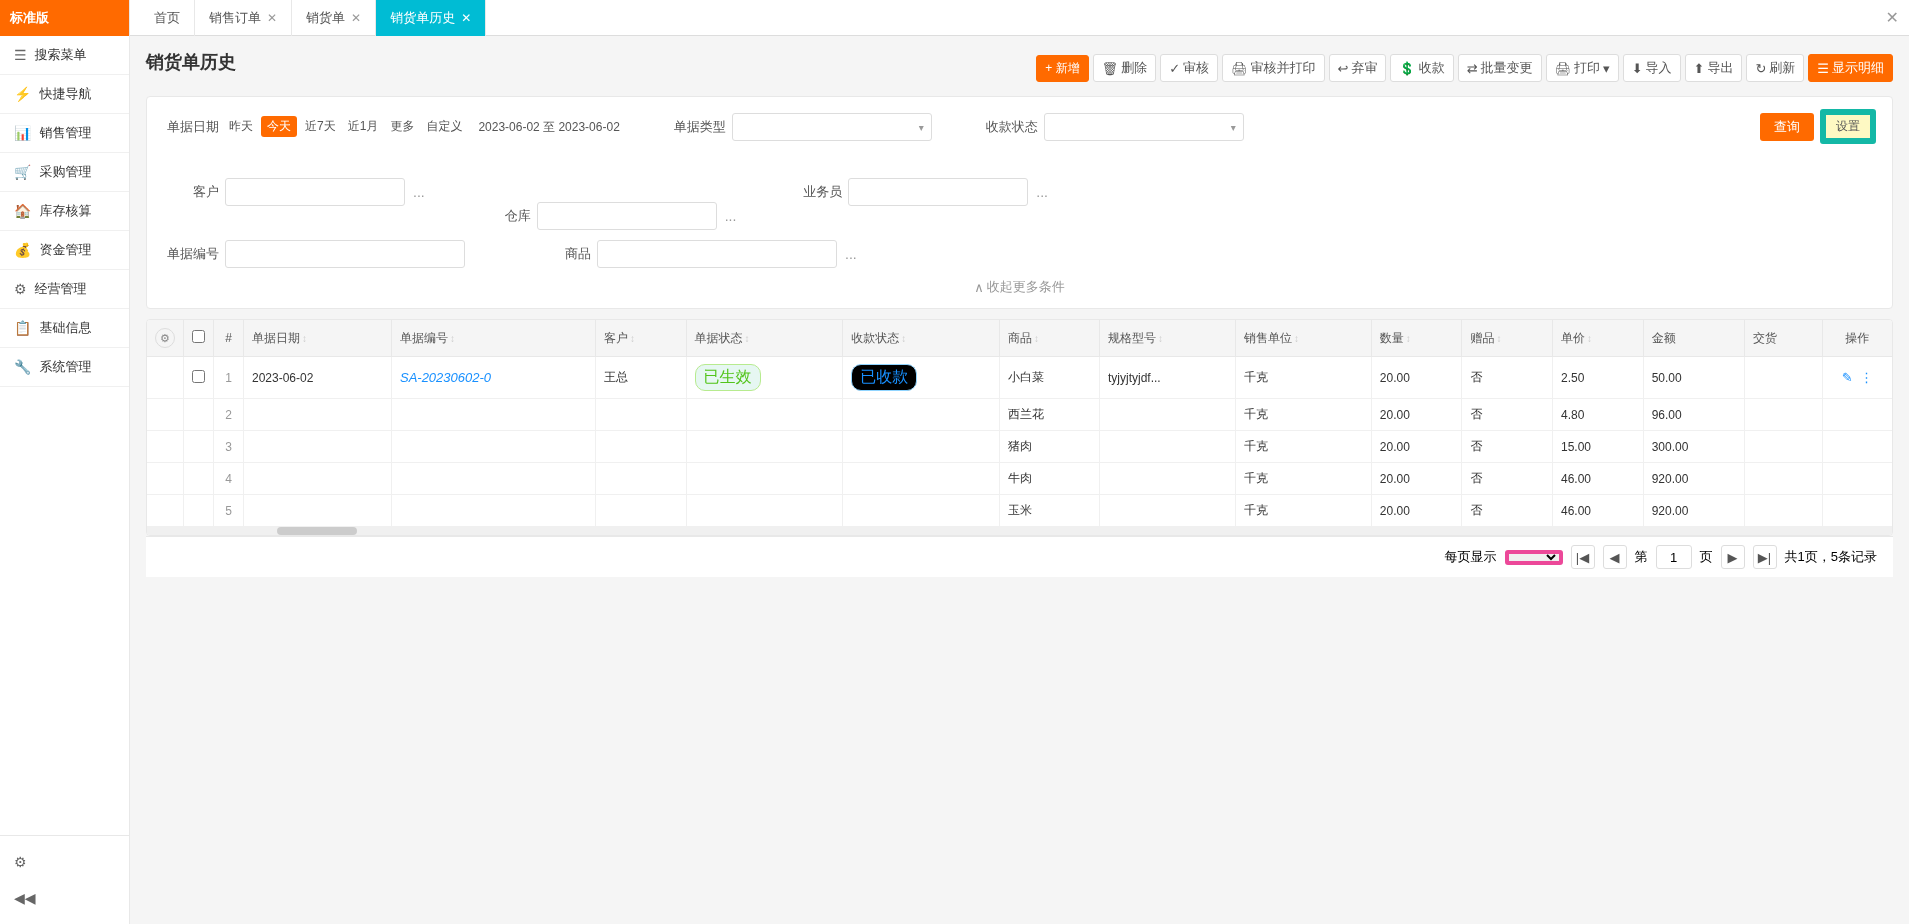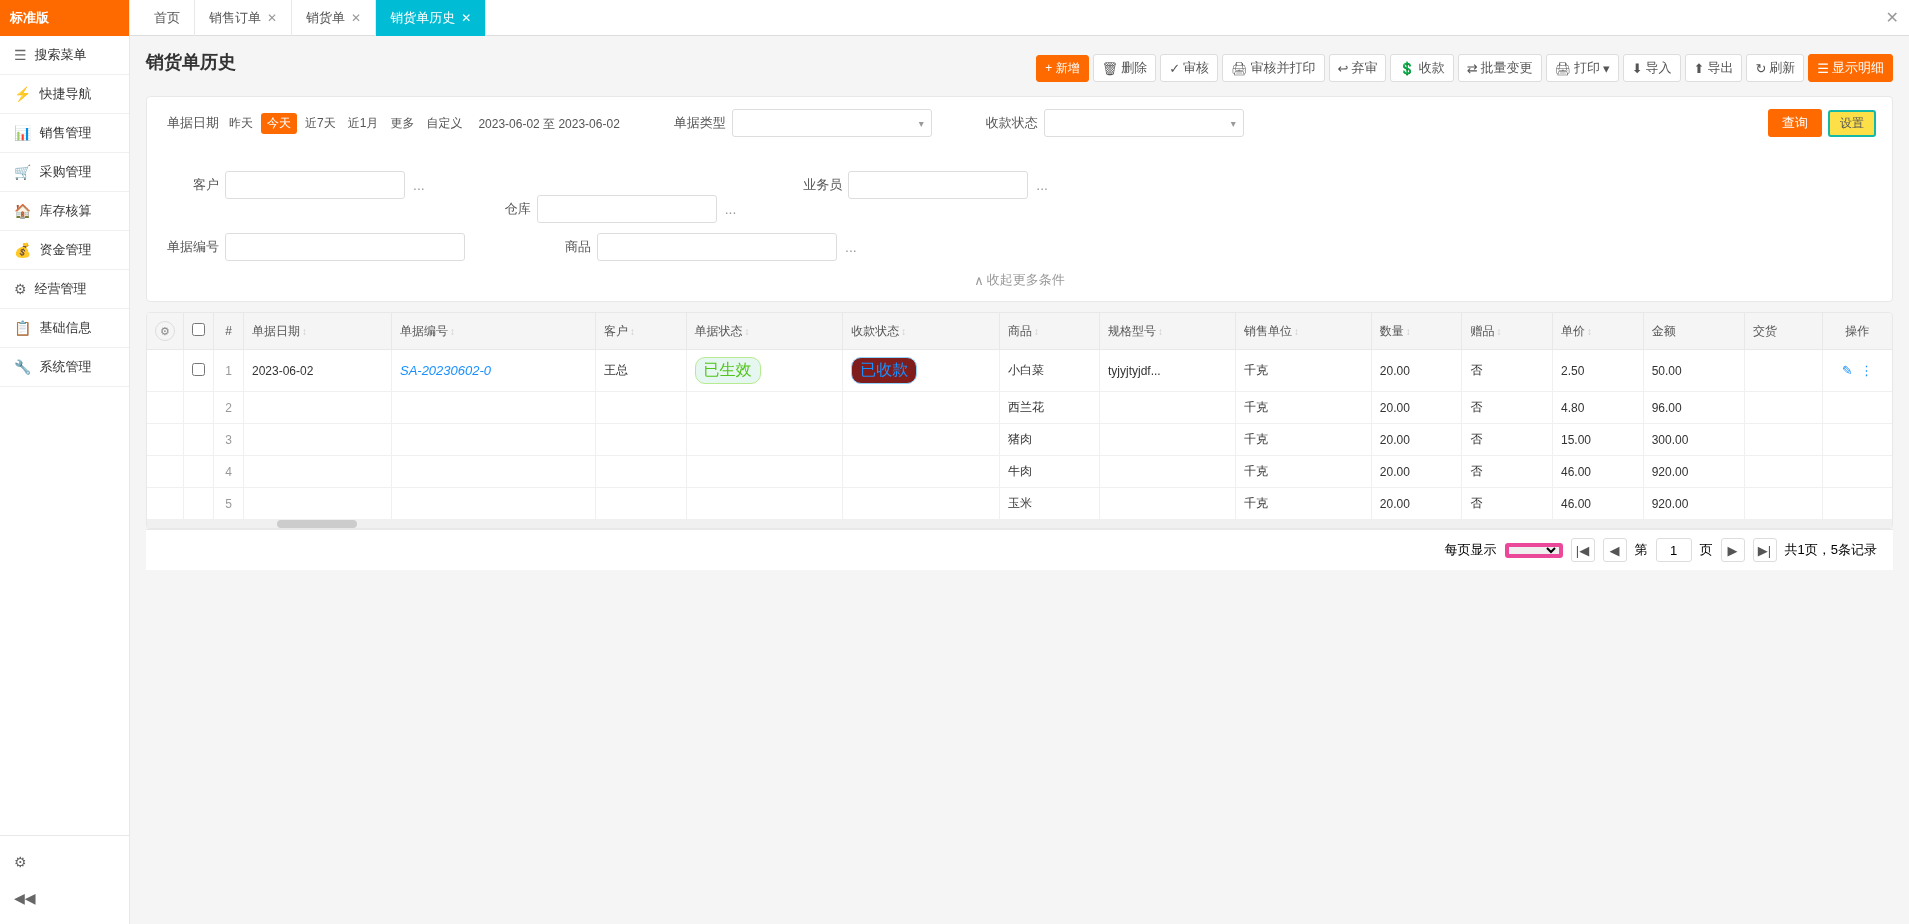--- a/index.html
+++ b/index.html
@@ -196,21 +196,21 @@
     .sort-icon { color: #ccc; font-size: 10px; margin-left: 2px; }
 
     
     .badge {
       padding: 2px 8px;
       border-radius: 10px;
       font-size: 16px;
       display: inline-block;
     }
     .badge-green { background: #e6f7f2; color: #52c41a; border: 1px solid #b7eb8f; }
-    .badge-blue { background: #7f1d1d; color: #1890ff; border: 1px solid #91d5ff; }
+    .badge-blue { background: #000000; color: #1890ff; border: 1px solid #91d5ff; }
 
     
     .summary-row {
       background: #fffbf0;
       border-top: 2px solid #e8e8e8;
     }
     .summary-row td { font-weight: bold; color: #333; }
 
     
     .pagination {
@@ -259,21 +259,21 @@
       width: 20px; height: 20px;
       border: 1px solid #ddd;
       border-radius: 50%;
       display: flex; align-items: center; justify-content: center;
       cursor: pointer; color: #888; font-size: 11px;
     }
 
     a { color: #1890ff; text-decoration: none; cursor: pointer; font-style: italic; }
 
     .query-btn { background: #ff6a00; color: #fff; border: none; padding: 4px 14px; border-radius: 3px; cursor: pointer; font-size: 13px; height: 28px; }
-    .set-btn { background: #fde047; color: #555; border: 2px solid #14b8a6; padding: 3px 10px; border-radius: 3px; cursor: pointer; font-size: 12px; }
+    .set-btn { background: #fef9c3; color: #555; border: 6px solid #14b8a6; padding: 3px 10px; border-radius: 3px; cursor: pointer; font-size: 12px; }
 
     .bottom-scrollbar {
       height: 8px;
       background: #f0f0f0;
       position: relative;
     }
     .bottom-scrollbar-thumb {
       position: absolute;
       left: 130px;
       width: 80px;

